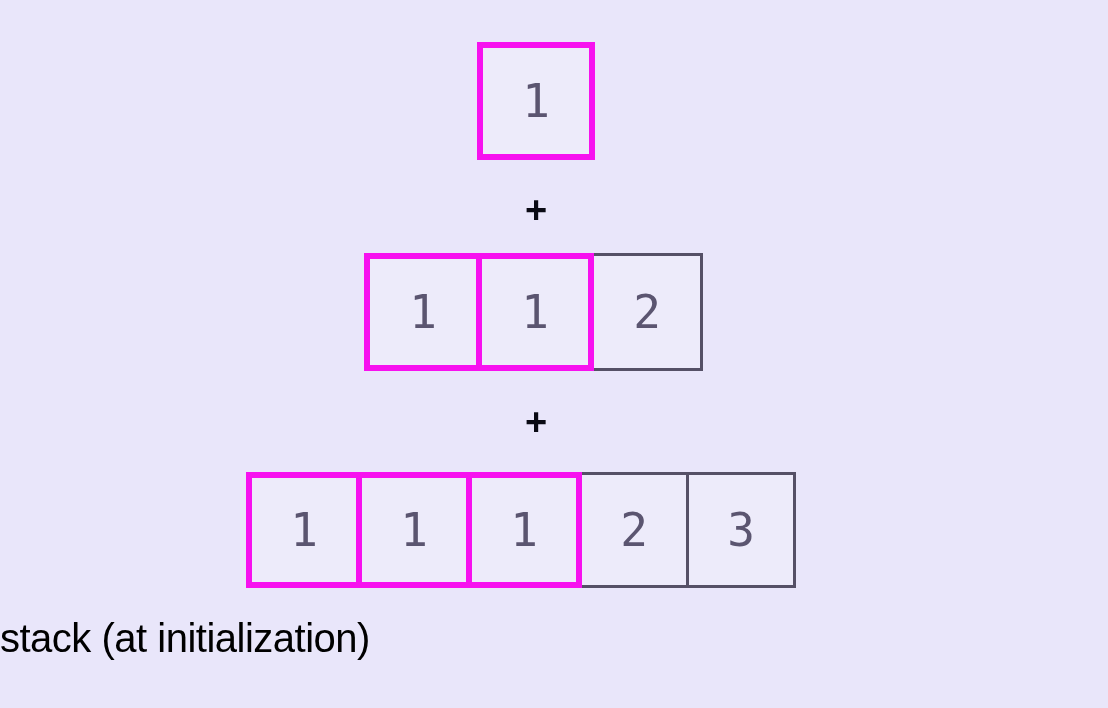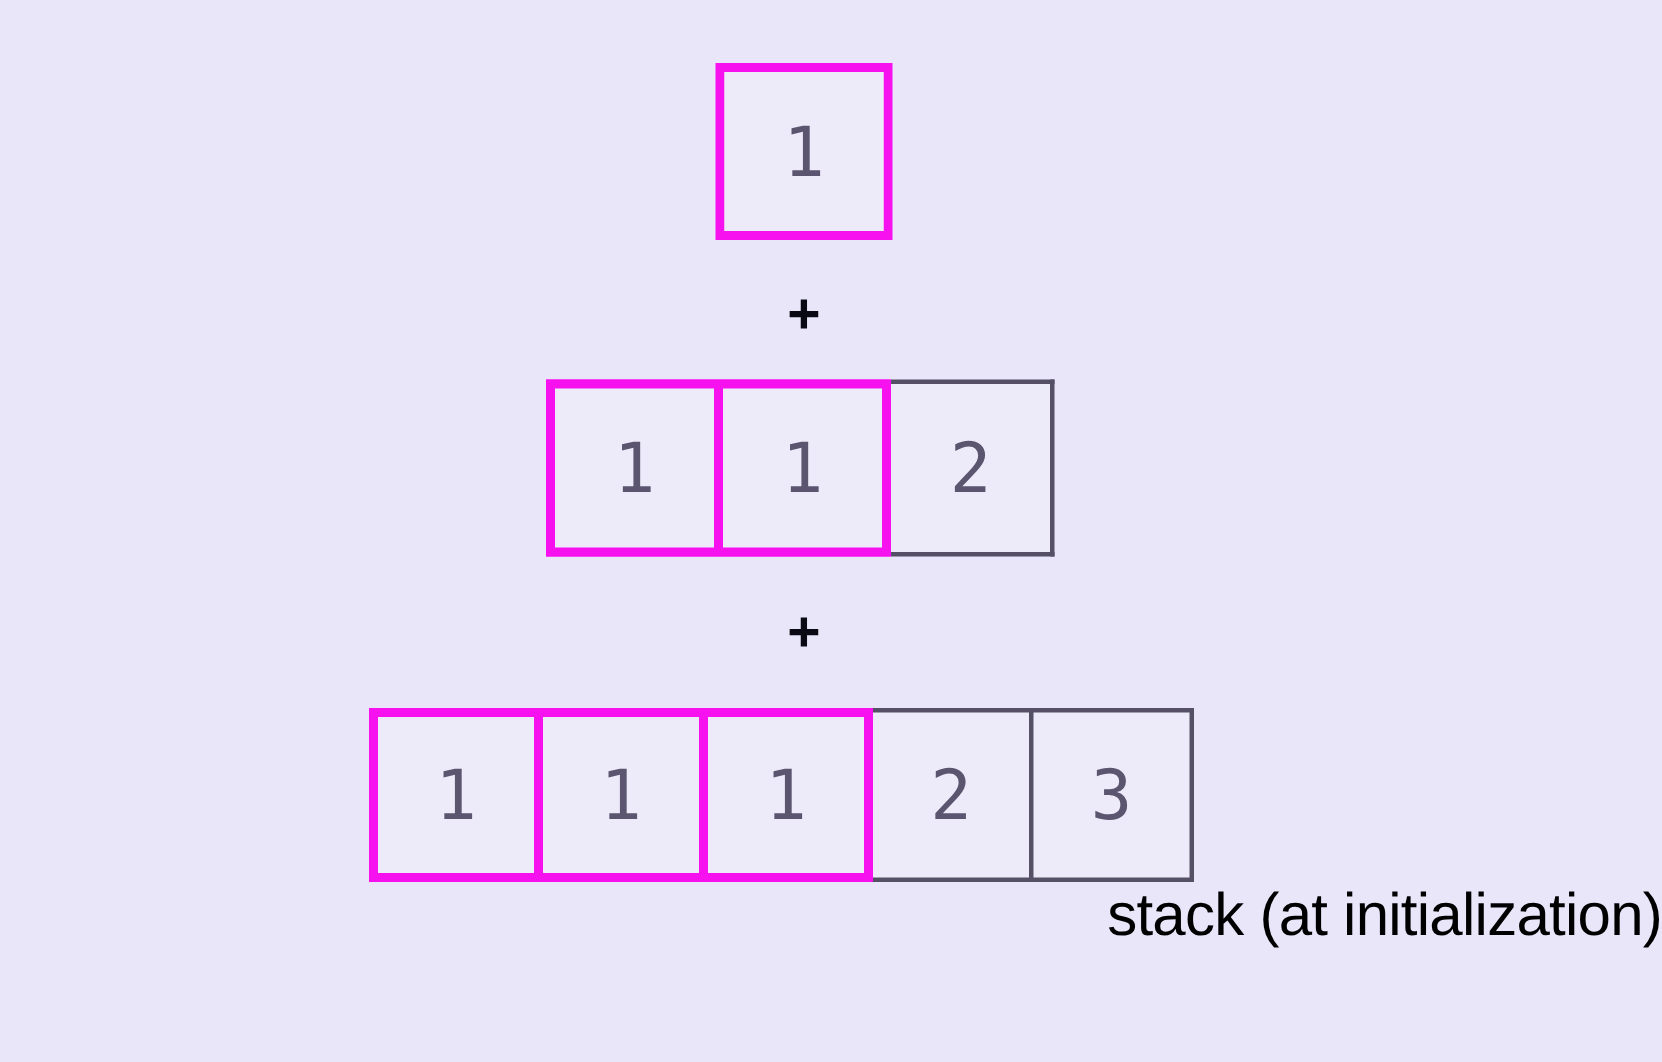--- a/index.html
+++ b/index.html
@@ -111,23 +111,23 @@
     line-height: 1;
     text-align: center;
     width: 60px;
   }
   #plus-1 { left: 506px; top: 191px; }
   #plus-2 { left: 506px; top: 403px; }
 
   #caption {
     position: absolute;
     left: 0;
-    top: 588px;
+    top: 616px;
     width: 1108px;
-    text-align: right;
+    text-align: left;
     color: #000000;
     font-family: "Liberation Sans", sans-serif;
     font-size: 40px;
     font-weight: 400;
     letter-spacing: -0.5px;
   }
 </style>
 </head>
 <body>
 

